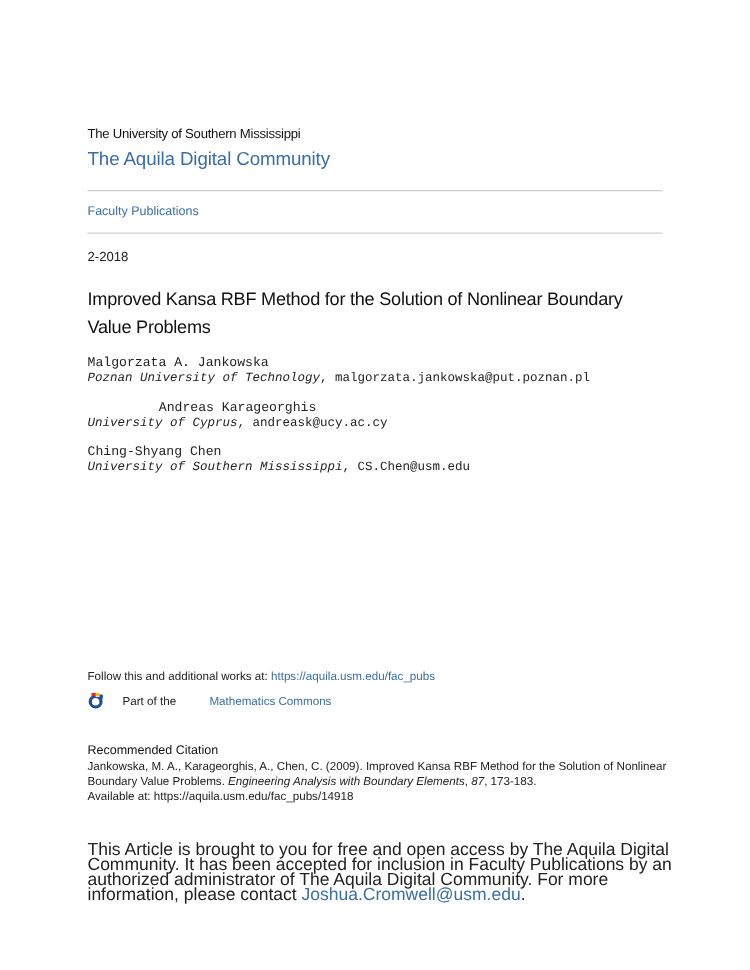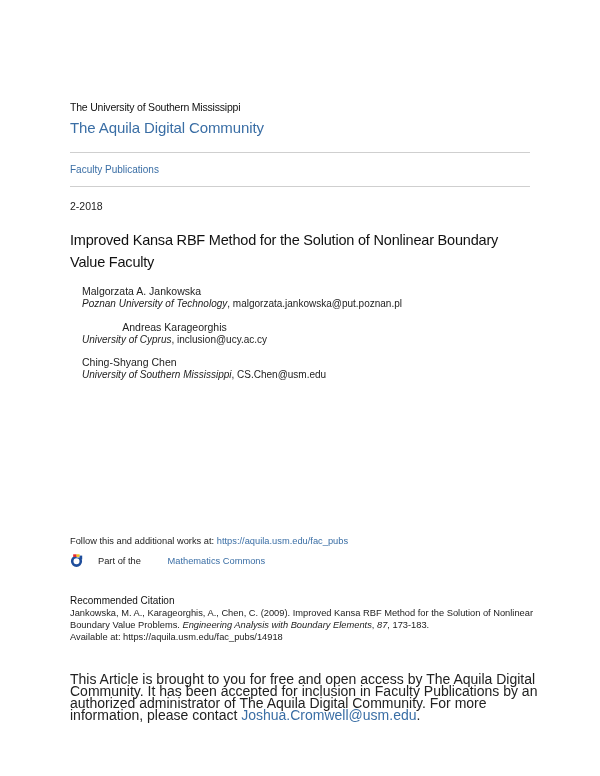--- a/index.html
+++ b/index.html
@@ -58,21 +58,22 @@
       left: 70px; top: 229px;
       font-size: 14.5px;
       line-height: 22px;
       color: #111111;
       white-space: normal;
       width: 460px;
       letter-spacing: -0.2px;
     }
     .author-block {
       position: absolute;
-      left: 82px;
+      left: 70px;
+      font-family: Liberation Mono, monospace;
     }
     .author-name {
       font-size: 10.5px;
       color: #222222;
       line-height: 14px;
       white-space: nowrap;
     }
     .author-affil {
       font-size: 10px;
       color: #222222;
@@ -134,30 +135,30 @@
 
   <div class="abs university">The University of Southern Mississippi</div>
   <div class="abs repo-title">The Aquila Digital Community</div>
 
   <div class="rule rule-1"></div>
   <a class="abs collection">Faculty Publications</a>
   <div class="rule rule-2"></div>
 
   <div class="abs date">2-2018</div>
 
-  <div class="abs title">Improved Kansa RBF Method for the Solution of Nonlinear Boundary Value Faculty</div>
+  <div class="abs title">Improved Kansa RBF Method for the Solution of Nonlinear Boundary Value Problems</div>
 
   <div class="author-block a1">
     <div class="author-name">Malgorzata A. Jankowska</div>
     <div class="author-affil"><span class="inst">Poznan University of Technology</span>, <span>malgorzata.jankowska@put.poznan.pl</span></div>
   </div>
 
   <div class="author-block a2">
     <div class="author-name">Andreas Karageorghis</div>
-    <div class="author-affil"><span class="inst">University of Cyprus</span>, <span>inclusion@ucy.ac.cy</span></div>
+    <div class="author-affil"><span class="inst">University of Cyprus</span>, <span>andreask@ucy.ac.cy</span></div>
   </div>
 
   <div class="author-block a3">
     <div class="author-name">Ching-Shyang Chen</div>
     <div class="author-affil"><span class="inst">University of Southern Mississippi</span>, <span>CS.Chen@usm.edu</span></div>
   </div>
 
   <div class="abs follow">
     <span>Follow this and additional works at: </span><a class="link">https://aquila.usm.edu/fac_pubs</a>
   </div>

